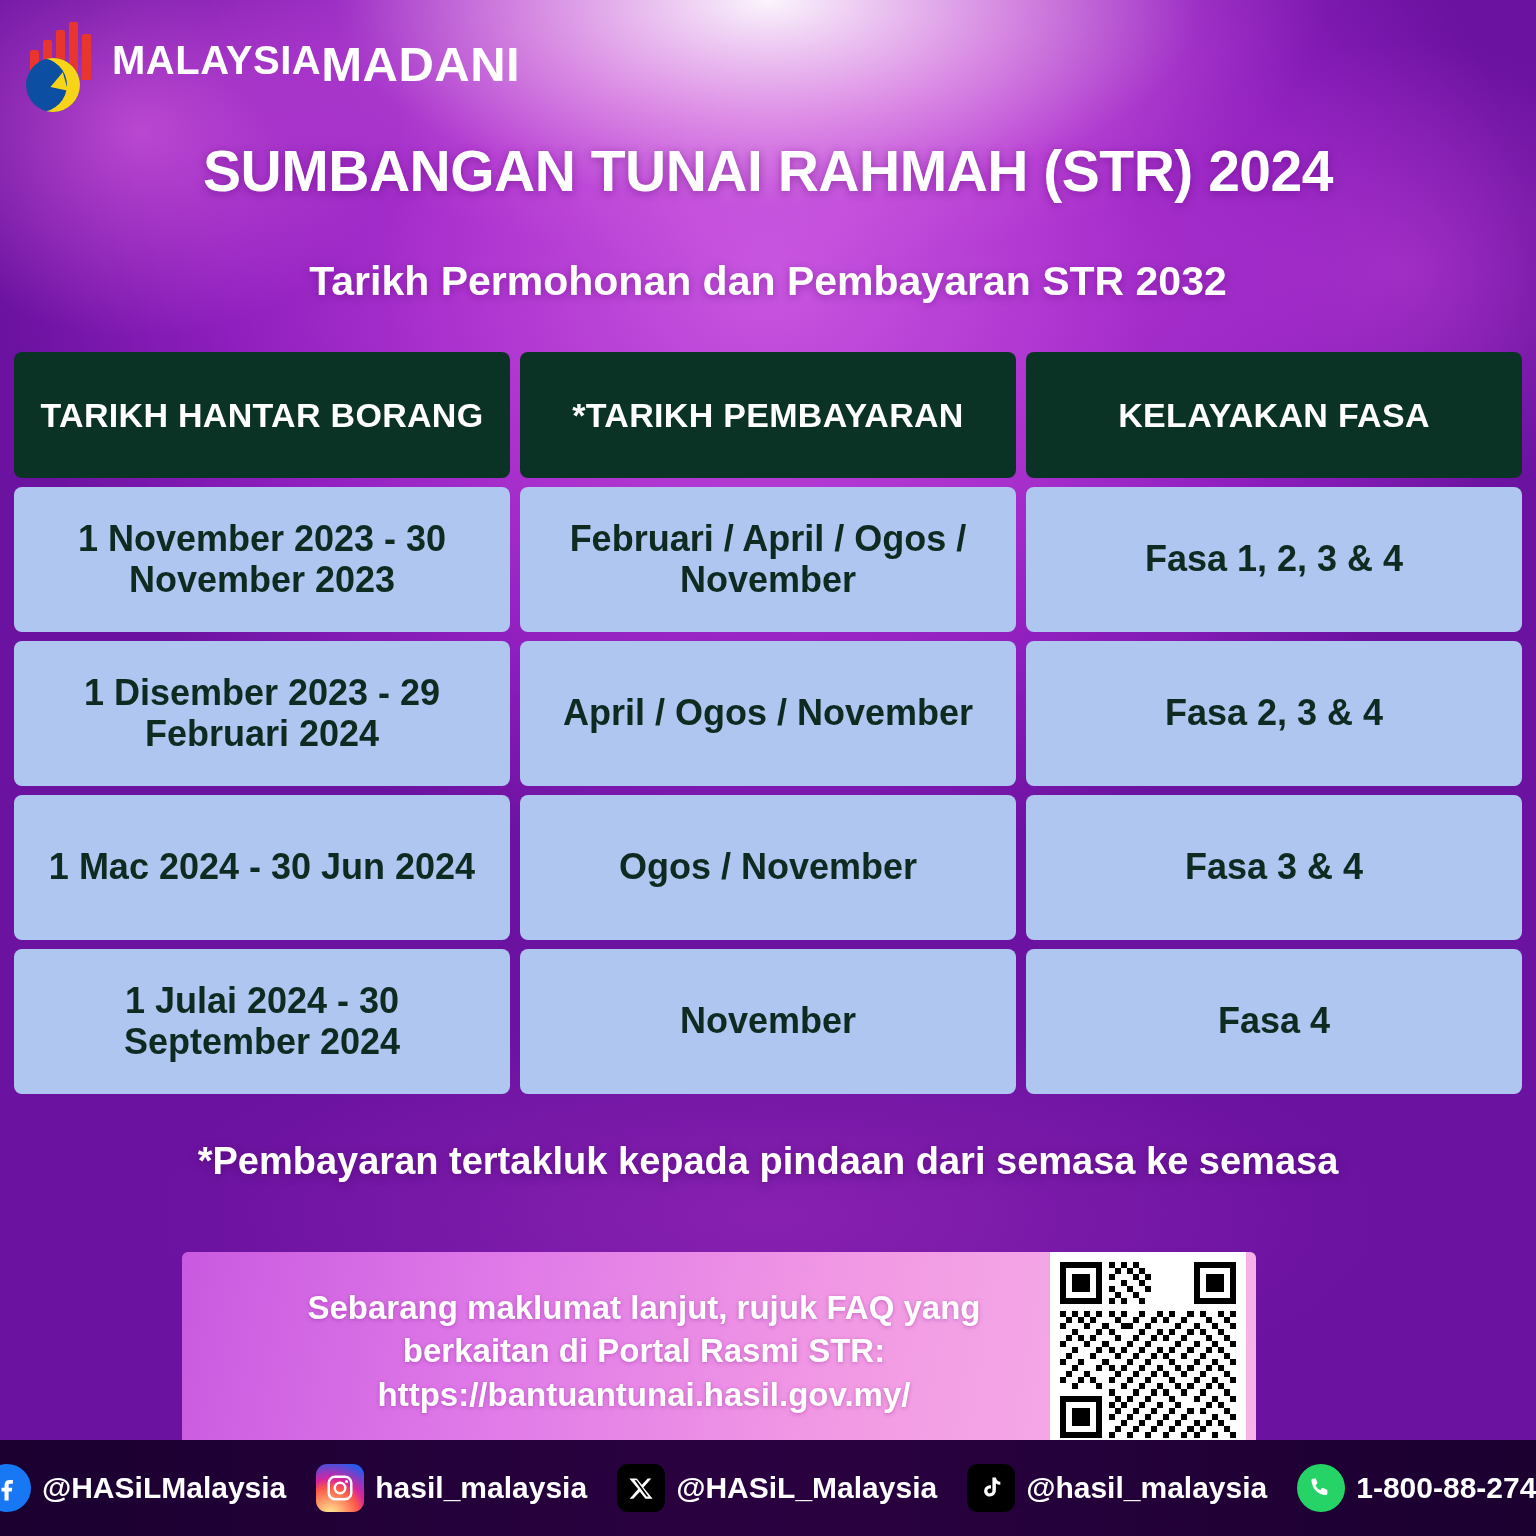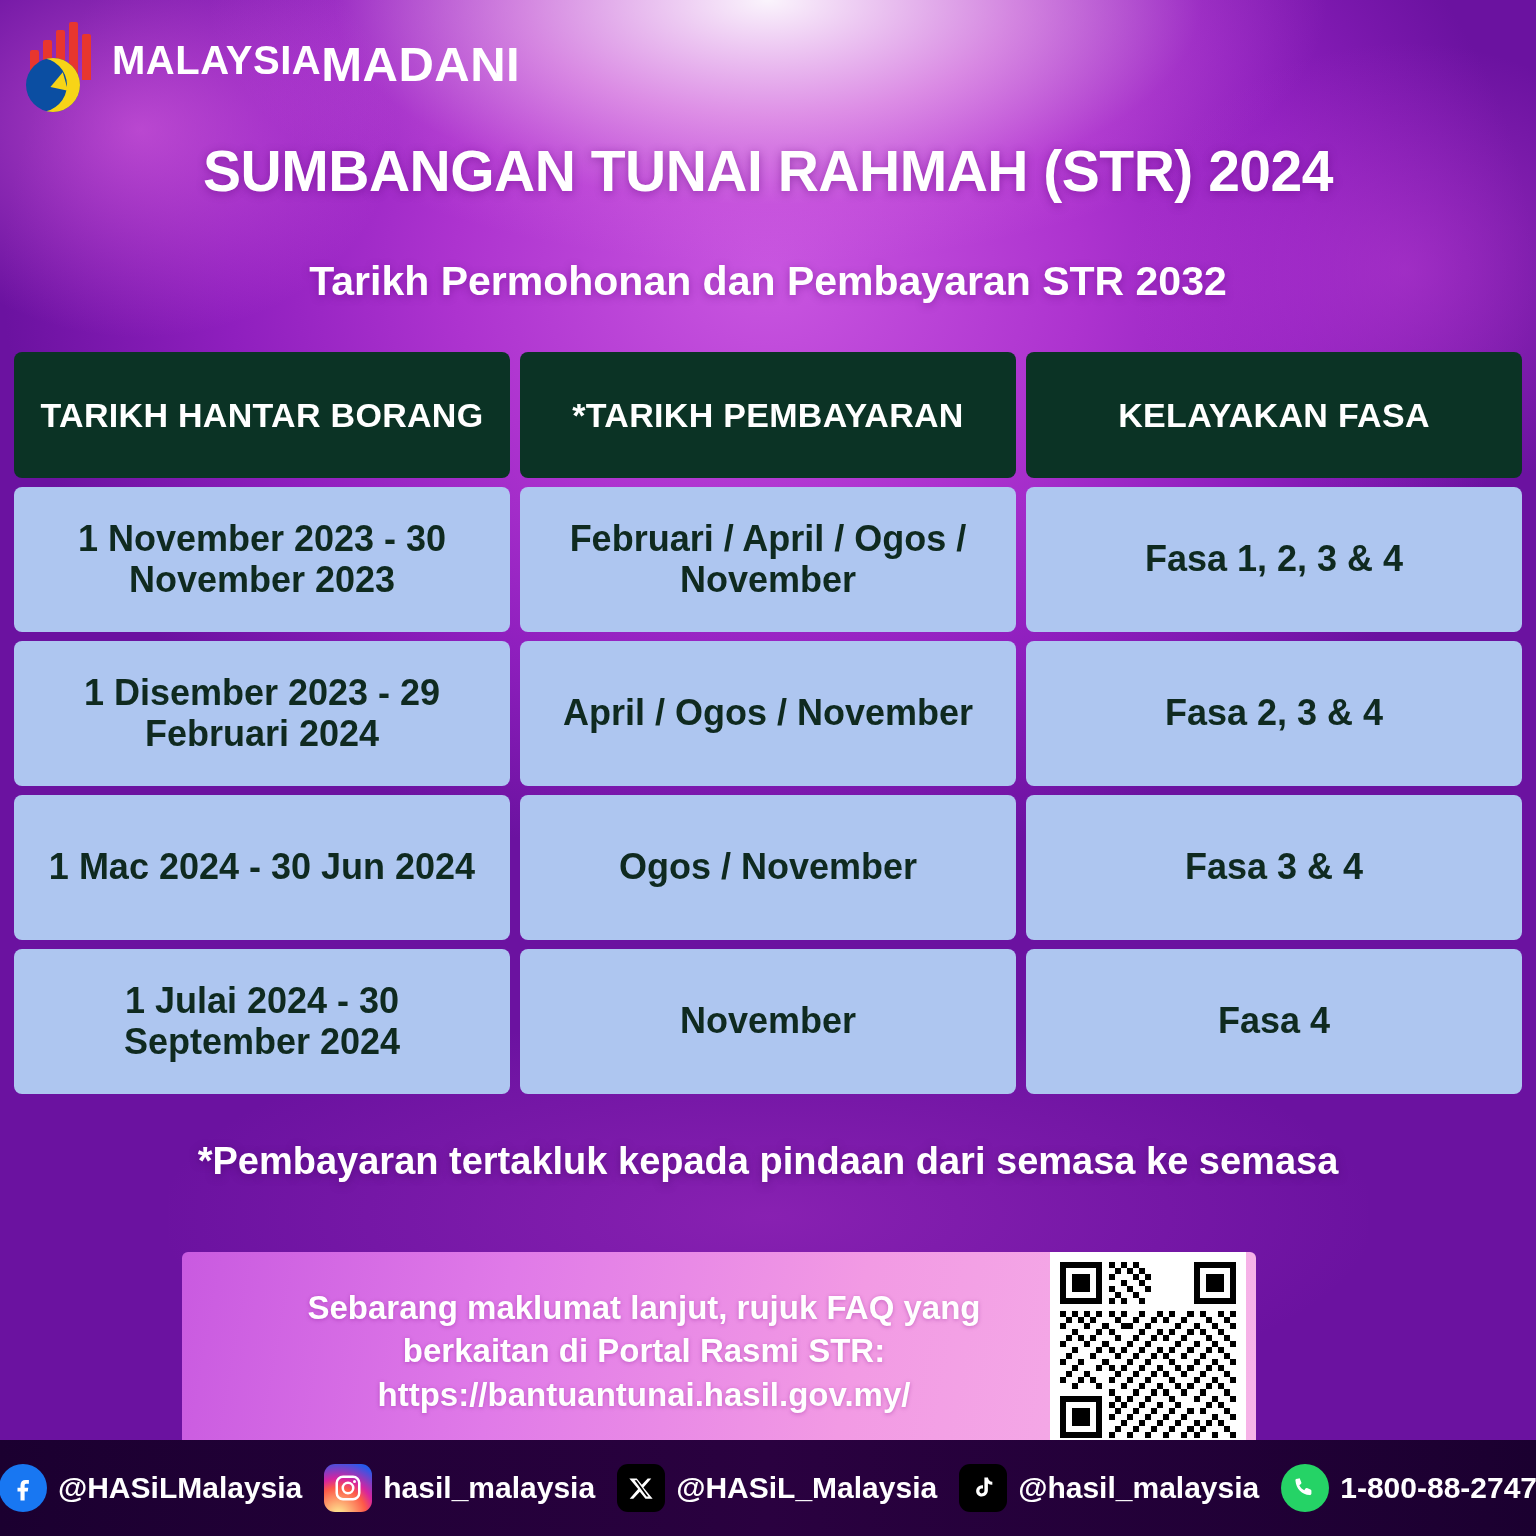--- a/index.html
+++ b/index.html
@@ -148,21 +148,21 @@
     padding: 10px;
   }
   .qr svg { display: block; width: 100%; height: 100%; }
 
   
   .social {
     position: absolute; left: 0; right: 0; bottom: 0;
     height: 96px;
     background: linear-gradient(90deg, #1b0030 0%, #2a0140 50%, #1b0030 100%);
     display: flex; align-items: center; justify-content: center;
-    gap: 22px;
+    gap: 30px;
     padding: 0 10px;
   }
   .soc-item { display: flex; align-items: center; gap: 11px; }
   .soc-label { color: #ffffff; font-size: 30px; font-weight: 600; white-space: nowrap; }
   .ic { width: 48px; height: 48px; border-radius: 11px; display: flex; align-items: center; justify-content: center; flex: none; }
   .ic svg { display: block; }
   .ic-fb { background: #1877f2; border-radius: 50%; }
   .ic-ig { background: radial-gradient(circle at 30% 107%, #fdf497 0%, #fd5949 45%, #d6249f 60%, #285AEB 90%); }
   .ic-x { background: #000000; }
   .ic-tt { background: #000000; }

